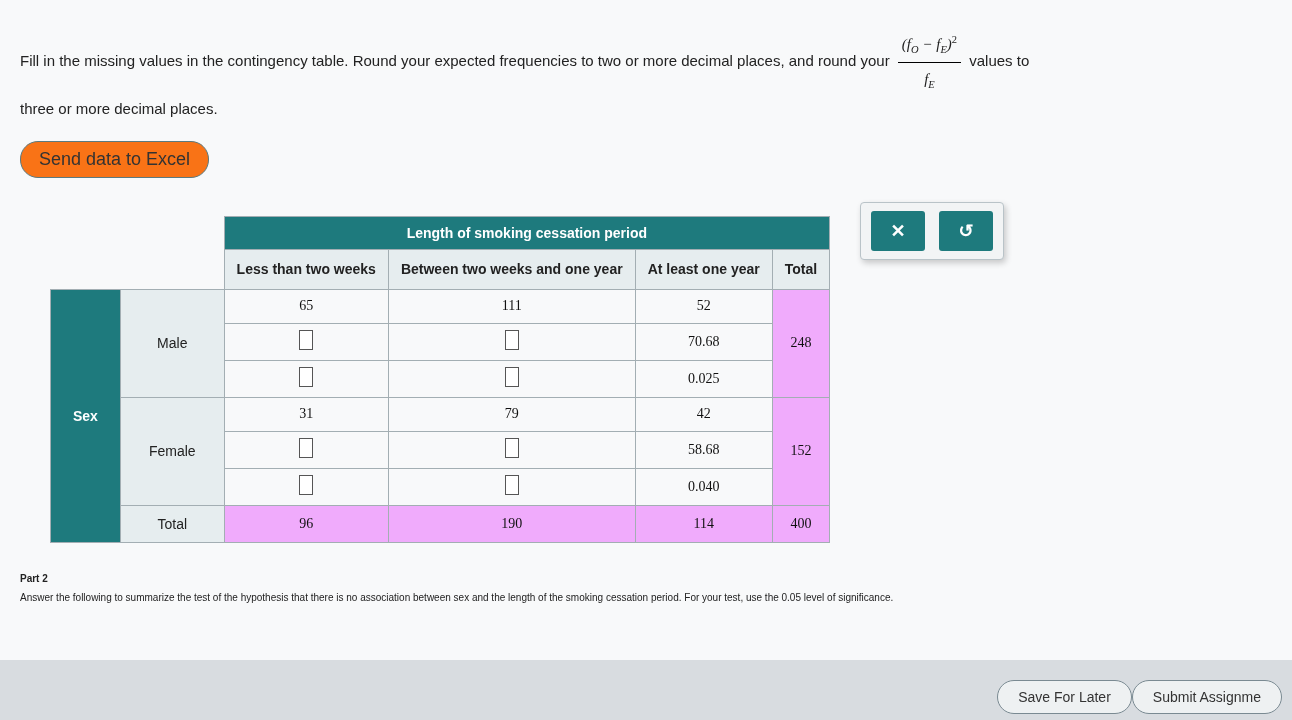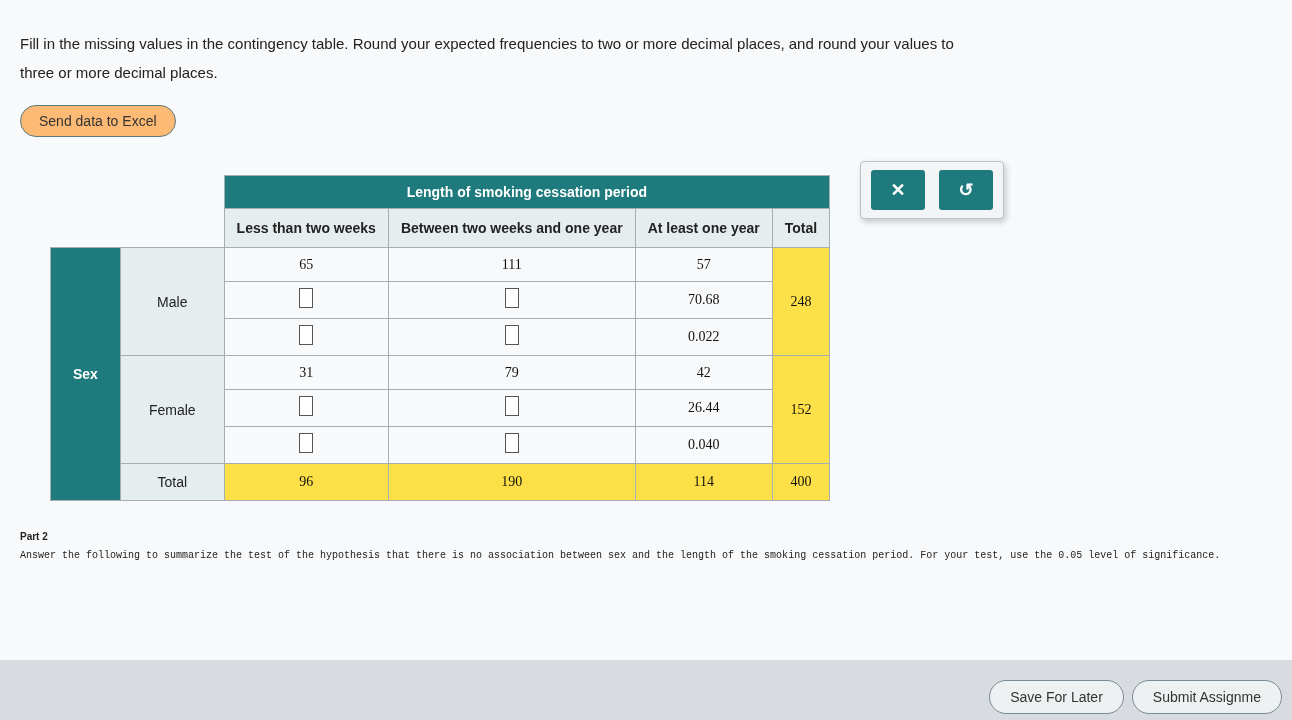--- a/index.html
+++ b/index.html
@@ -39,23 +39,23 @@
   }
   .formula .den { padding-top: 2px; }
   .sup { font-size: 0.7em; vertical-align: super; font-style: normal; }
   .sub { font-size: 0.7em; vertical-align: sub; font-style: italic; }
 
   .send-excel {
     display: inline-block;
     border: 1px solid #5b7a7f;
     border-radius: 18px;
     padding: 7px 18px;
-    font-size: 14px;
+    font-size: 18px;
     color: #333;
-    background: #fdba74;
+    background: #f97316;
     cursor: pointer;
     margin-bottom: 22px;
   }
 
   .content-area {
     display: flex;
     align-items: flex-start;
     gap: 30px;
   }
 
@@ -97,21 +97,21 @@
     padding: 10px 28px;
     color: #222;
   }
   .cell-val {
     padding: 6px 14px;
     font-family: 'Times New Roman', serif;
     font-size: 15px;
     color: #111;
     height: 34px;
   }
-  .cell-val.total { background: #fde047; }
+  .cell-val.total { background: #f0abfc; }
   .input-box {
     display: inline-block;
     width: 14px;
     height: 20px;
     border: 1.5px solid #555;
     background: #fff;
   }
 
   .tool-tray {
     border: 1px solid #b9c3c8;
@@ -136,50 +136,57 @@
     font-size: 18px;
     font-weight: bold;
   }
 
   .part2 {
     margin-top: 30px;
     font-size: 10px;
     color: #222;
   }
   .part2 .title { font-weight: bold; margin-bottom: 6px; }
-  .part2 .desc { line-height: 1.6; font-family: Liberation Mono, monospace; }
+  .part2 .desc { line-height: 1.6; }
 
   .bottom-bar {
     position: absolute;
     bottom: 0;
     right: 0;
     left: 0;
     padding: 6px 10px 6px 0;
     display: flex;
     justify-content: flex-end;
-    gap: 8px;
     background: transparent;
   }
   .pill-btn {
     border: 1px solid #7a8a92;
     border-radius: 20px;
     padding: 8px 20px;
     font-size: 14px;
     color: #333;
     background: #eef1f2;
     cursor: pointer;
   }
 </style>
 </head>
 <body>
 
 <div class="page">
 
   <div class="instructions">
     <span>Fill in the missing values in the contingency table. Round your expected frequencies to two or more decimal places, and round your</span>
+    <span class="formula">
+      <div class="num">
+        (<span>f</span><span class="sub">O</span><span> − </span><span>f</span><span class="sub">E</span>)<span class="sup">2</span>
+      </div>
+      <div class="den">
+        <span>f</span><span class="sub">E</span>
+      </div>
+    </span>
     <span>values to</span>
     <br>
     <span>three or more decimal places.</span>
   </div>
 
   <div class="send-excel">
     <span>Send data to Excel</span>
   </div>
 
   <div class="content-area">
@@ -195,45 +202,45 @@
         <th class="hdr-col">Between two weeks and one year</th>
         <th class="hdr-col">At least one year</th>
         <th class="hdr-col">Total</th>
       </tr>
 
       <tr>
         <th class="row-hdr-side" rowspan="7">Sex</th>
         <th class="row-hdr" rowspan="3">Male</th>
         <td class="cell-val">65</td>
         <td class="cell-val">111</td>
-        <td class="cell-val">57</td>
+        <td class="cell-val">52</td>
         <td class="cell-val total" rowspan="3">248</td>
       </tr>
       <tr>
         <td class="cell-val"><span class="input-box"></span></td>
         <td class="cell-val"><span class="input-box"></span></td>
         <td class="cell-val">70.68</td>
       </tr>
       <tr>
         <td class="cell-val"><span class="input-box"></span></td>
         <td class="cell-val"><span class="input-box"></span></td>
-        <td class="cell-val">0.022</td>
+        <td class="cell-val">0.025</td>
       </tr>
 
       <tr>
         <th class="row-hdr" rowspan="3">Female</th>
         <td class="cell-val">31</td>
         <td class="cell-val">79</td>
         <td class="cell-val">42</td>
         <td class="cell-val total" rowspan="3">152</td>
       </tr>
       <tr>
         <td class="cell-val"><span class="input-box"></span></td>
         <td class="cell-val"><span class="input-box"></span></td>
-        <td class="cell-val">26.44</td>
+        <td class="cell-val">58.68</td>
       </tr>
       <tr>
         <td class="cell-val"><span class="input-box"></span></td>
         <td class="cell-val"><span class="input-box"></span></td>
         <td class="cell-val">0.040</td>
       </tr>
 
       <tr>
         <th class="row-hdr">Total</th>
         <td class="cell-val total">96</td>

